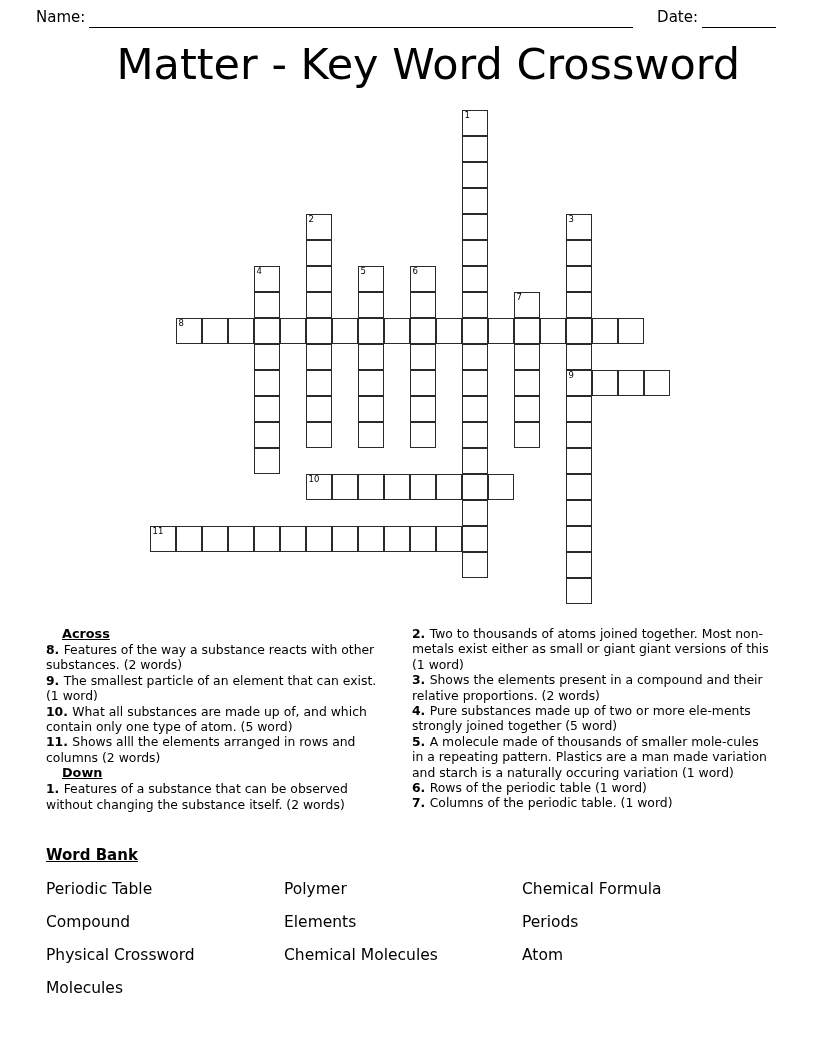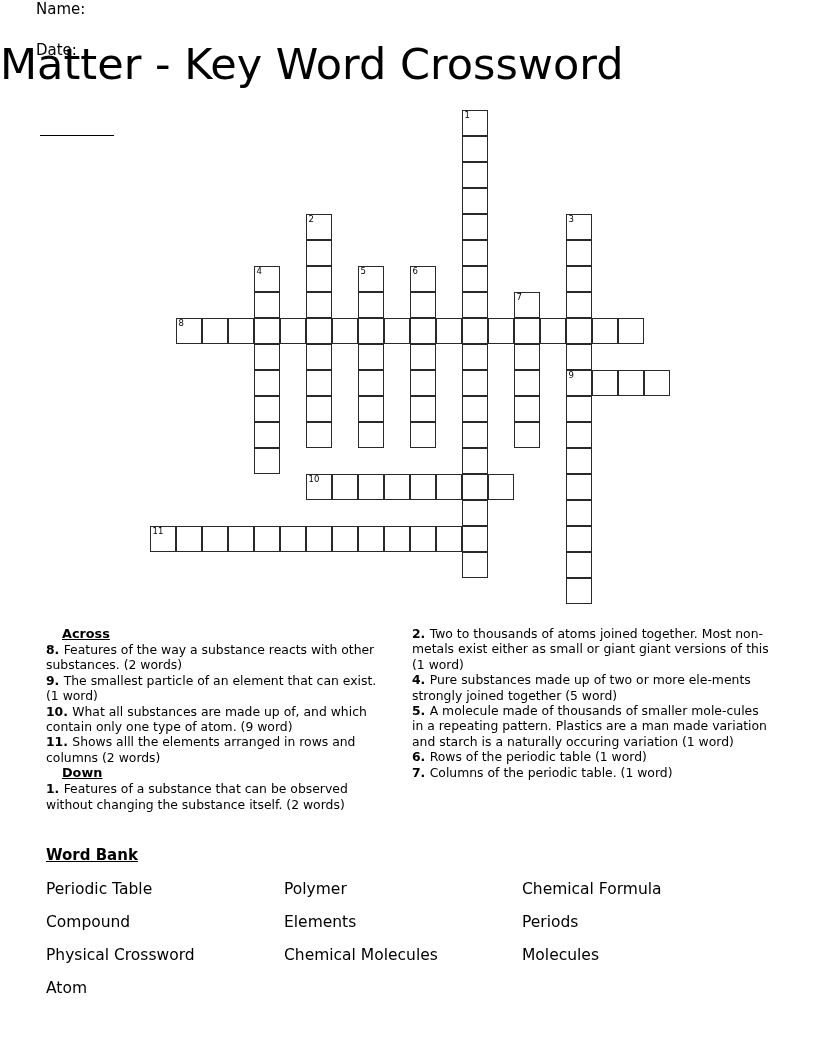--- a/index.html
+++ b/index.html
@@ -18,25 +18,24 @@
   }
 
   
   .name-date-row {
     position: absolute;
     left: 0;
     top: 0;
     width: 816px;
     height: 28px;
     display: flex;
-    align-items: flex-start;
+    align-items: flex-end;
     padding: 0 36px;
     box-sizing: border-box;
     font-size: 15px;
-    flex-direction: column;
   }
   .nd-label {
     white-space: nowrap;
     line-height: 18px;
     padding-bottom: 2px;
   }
   .nd-rule {
     border-bottom: 1px solid #000;
     height: 15px;
     margin: 0 4px;
@@ -44,21 +43,21 @@
   .nd-rule.name { flex: 1 1 auto; }
   .nd-rule.date { width: 74px; flex: 0 0 74px; }
   .nd-spacer { width: 20px; flex: 0 0 20px; }
 
   
   .puzzle-title {
     position: absolute;
     left: 0;
     top: 38px;
     width: 740px;
-    text-align: left;
+    text-align: right;
     font-size: 43px;
     font-weight: normal;
     letter-spacing: 0px;
     line-height: 52px;
     font-family: "DejaVu Sans", "Liberation Sans", sans-serif;
     white-space: nowrap;
   }
 
   
   #grid-wrap {
@@ -285,47 +284,48 @@
     <div class="xw-cell" style="left: 566px; top: 552px;"></div>
     <div class="xw-cell" style="left: 566px; top: 578px;"></div>
   </div>
 
 <div id="clues">
   <div class="clue-col left">
     <div class="clue-heading">Across</div>
     <div id="across-list">
         <div class="clue-item"><span class="cnum">8. </span><span>Features of the way a substance reacts with other substances. (2 words)</span></div>
         <div class="clue-item"><span class="cnum">9. </span><span>The smallest particle of an element that can exist. (1 word)</span></div>
-        <div class="clue-item"><span class="cnum">10. </span><span>What all substances are made up of, and which contain only one type of atom. (9 word)</span></div>
+        <div class="clue-item"><span class="cnum">10. </span><span>What all substances are made up of, and which contain only one type of atom. (5 word)</span></div>
         <div class="clue-item"><span class="cnum">11. </span><span>Shows alll the elements arranged in rows and columns (2 words)</span></div>
       </div>
     <div class="clue-heading">Down</div>
     <div id="down-left-list">
         <div class="clue-item"><span class="cnum">1. </span><span>Features of a substance that can be observed without changing the substance itself. (2 words)</span></div>
       </div>
   </div>
   <div class="clue-col right">
     <div id="down-right-list">
         <div class="clue-item"><span class="cnum">2. </span><span>Two to thousands of atoms joined together. Most non-metals exist either as small or giant giant versions of this (1 word)</span></div>
+        <div class="clue-item"><span class="cnum">3. </span><span>Shows the elements present in a compound and their relative proportions. (2 words)</span></div>
         <div class="clue-item"><span class="cnum">4. </span><span>Pure substances made up of two or more ele-ments strongly joined together (5 word)</span></div>
         <div class="clue-item"><span class="cnum">5. </span><span>A molecule made of thousands of smaller mole-cules in a repeating pattern. Plastics are a man made variation and starch is a naturally occuring variation (1 word)</span></div>
         <div class="clue-item"><span class="cnum">6. </span><span>Rows of the periodic table (1 word)</span></div>
         <div class="clue-item"><span class="cnum">7. </span><span>Columns of the periodic table. (1 word)</span></div>
       </div>
   </div>
 </div>
 
 <div id="word-bank">
   <div class="wb-heading">Word Bank</div>
   <div class="wb-grid" id="wb-grid">
       <div class="wb-word">Periodic Table</div>
       <div class="wb-word">Polymer</div>
       <div class="wb-word">Chemical Formula</div>
       <div class="wb-word">Compound</div>
       <div class="wb-word">Elements</div>
       <div class="wb-word">Periods</div>
       <div class="wb-word">Physical Crossword</div>
       <div class="wb-word">Chemical Molecules</div>
+      <div class="wb-word">Atom</div>
       <div class="wb-word">Molecules</div>
-      <div class="wb-word">Atom</div>
       <div class="wb-word"></div>
     </div>
 </div>
 
 </body></html>

